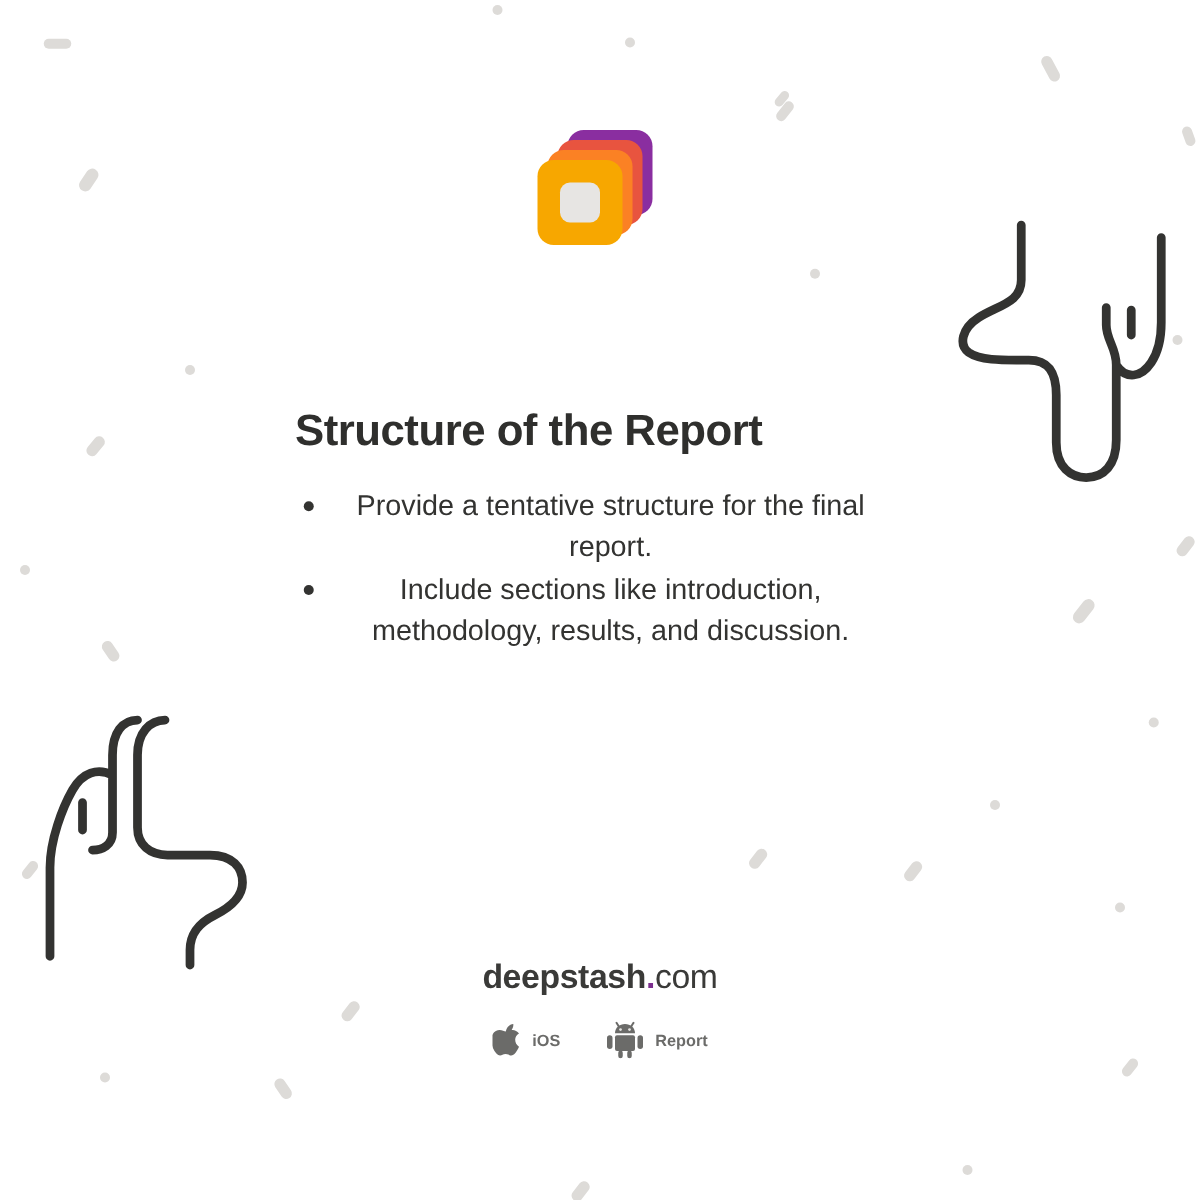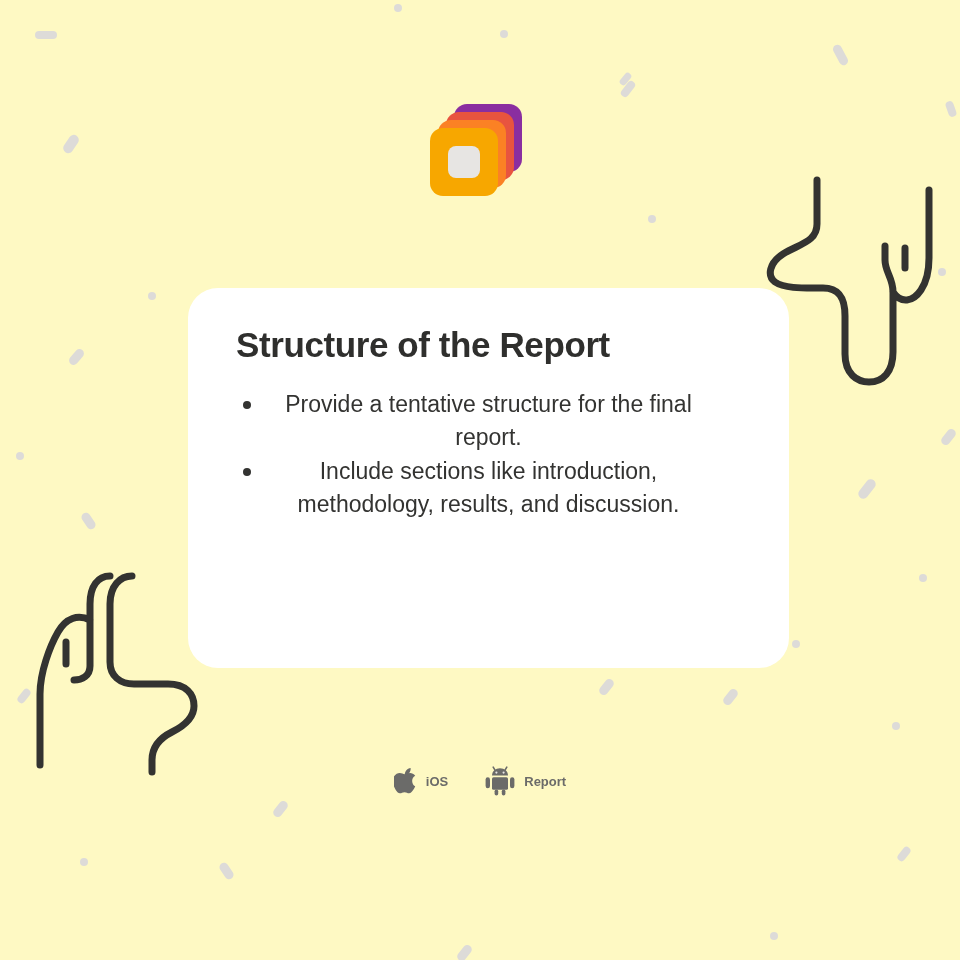--- a/index.html
+++ b/index.html
@@ -13,21 +13,21 @@
   body {
     font-family: "Liberation Sans", sans-serif;
     background: #e7e5e3;
     overflow: hidden;
   }
 
   #stage {
     position: relative;
     width: 960px;
     height: 960px;
-    background: #fef9c3;
+    background: #ffffff;
     overflow: hidden;
   }
 
   
   #confetti {
     position: absolute;
     left: 0; top: 0;
     width: 960px; height: 960px;
     pointer-events: none;
   }
@@ -247,20 +247,23 @@
           <span class="bullet-dot">
             <i></i>
           </span>
           <span class="bullet-text">Include sections like introduction, methodology, results, and discussion.</span>
         </li>
       </ul>
   </div>
 
   <div id="footer">
 
+    <div id="wordmark">
+      <span class="bold">deepstash</span><span class="dot">.</span><span class="tld">com</span>
+    </div>
 
     <div id="stores">
       <div class="store">
         <span>
           <svg width="24" height="28" viewBox="0 0 24 28">
             <path fill="#6b6b69" d="M16.6 1.1c-1.6.1-3.4 1.1-4.4 2.4-.9 1.2-1.7 3-1.4 4.7 1.8.1 3.5-1 4.5-2.3 1-1.3 1.6-3.1 1.3-4.8z"></path>
             <path fill="#6b6b69" d="M21.2 19.3c-.6 1.4-.9 2-1.7 3.2-1.1 1.7-2.6 3.8-4.5 3.8-1.7 0-2.2-1.1-4.5-1.1-2.3 0-2.8 1.1-4.5 1.1-1.9 0-3.3-1.9-4.4-3.6C-1.5 18-1.8 12.3.1 9.3 1.5 7.2 3.7 6 5.7 6c2.1 0 3.5 1.2 5.2 1.2 1.7 0 2.7-1.2 5.2-1.2 1.8 0 3.8 1 5.1 2.7-4.4 2.4-3.7 8.6.0 10.6z"></path>
           </svg>
         </span>
         <span class="store-label">iOS</span>

